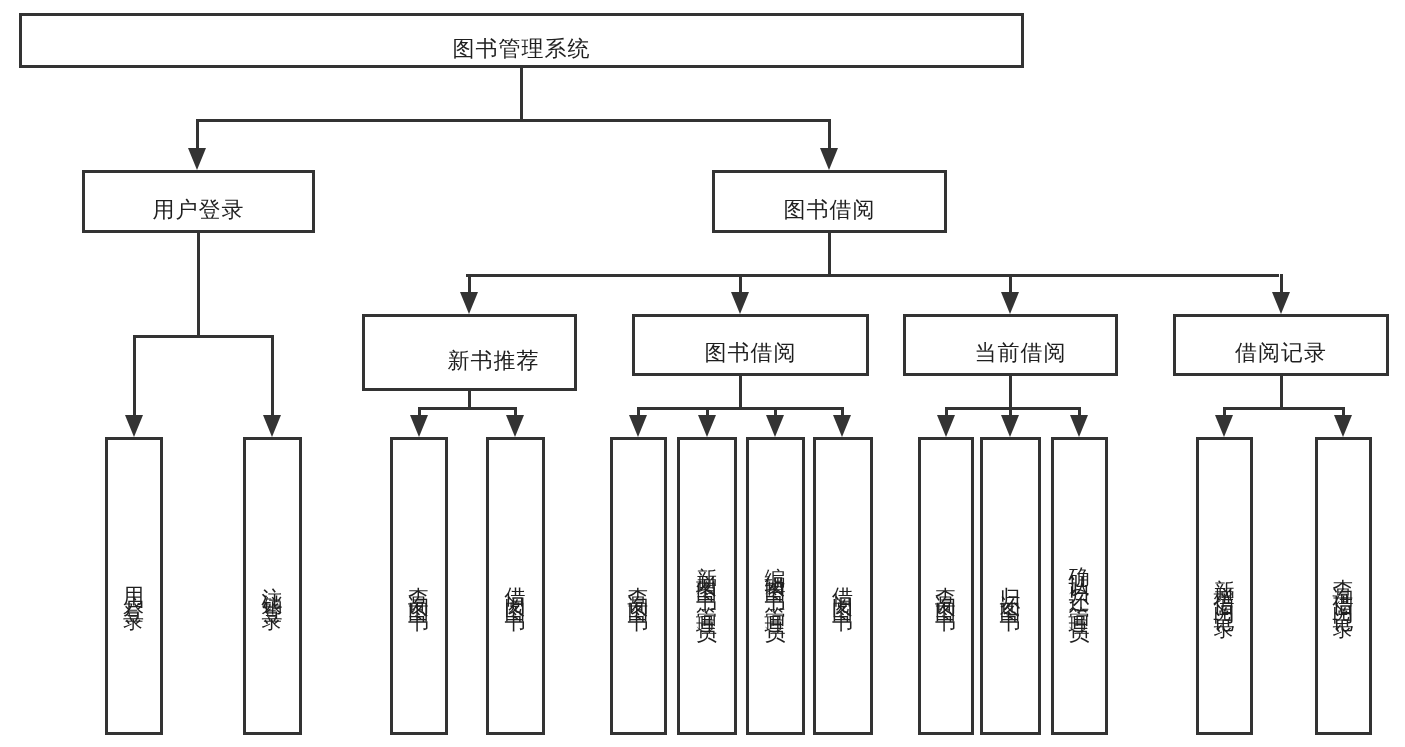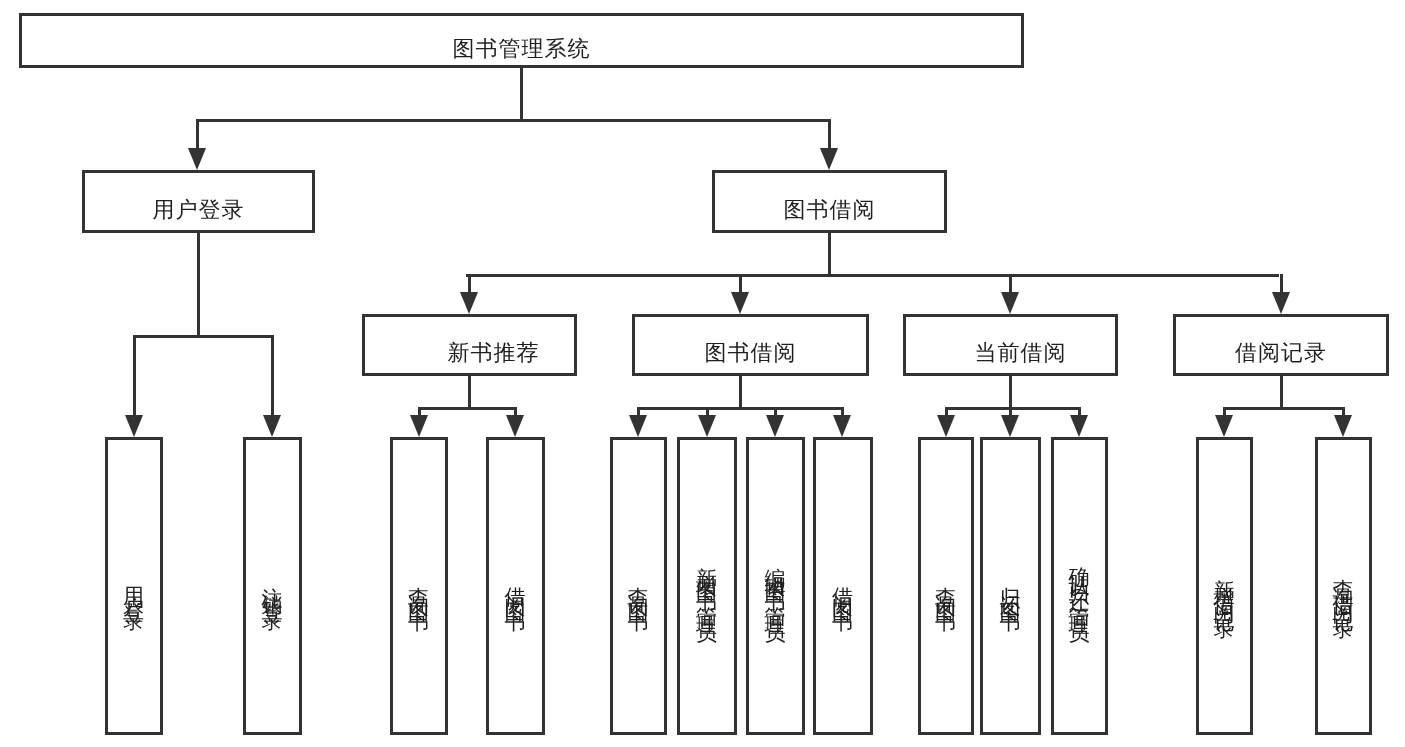--- a/index.html
+++ b/index.html
@@ -102,21 +102,21 @@
   <div class="hline" style="left:466px; top:274px; width:813px;"></div>
   <div class="vline" style="left:468px; top:274px; height:22px;"></div>
   <div class="arrow" style="left:460px; top:292px;"></div>
   <div class="vline" style="left:739px; top:274px; height:22px;"></div>
   <div class="arrow" style="left:731px; top:292px;"></div>
   <div class="vline" style="left:1009px; top:274px; height:22px;"></div>
   <div class="arrow" style="left:1001px; top:292px;"></div>
   <div class="vline" style="left:1280px; top:274px; height:22px;"></div>
   <div class="arrow" style="left:1272px; top:292px;"></div>
 
-  <div class="box hbox" style="left:362px; top:314px; width:215px; height:62px;padding-left:48px;">
+  <div class="box hbox" style="left:362px; top:314px; width:215px; height:77px;padding-left:48px;">
     <span>新书推荐</span>
   </div>
   <div class="box hbox" style="left:632px; top:314px; width:237px; height:62px;">
     <span>图书借阅</span>
   </div>
   <div class="box hbox" style="left:903px; top:314px; width:215px; height:62px;padding-left:20px;">
     <span>当前借阅</span>
   </div>
   <div class="box hbox" style="left:1173px; top:314px; width:216px; height:62px;">
     <span>借阅记录</span>

